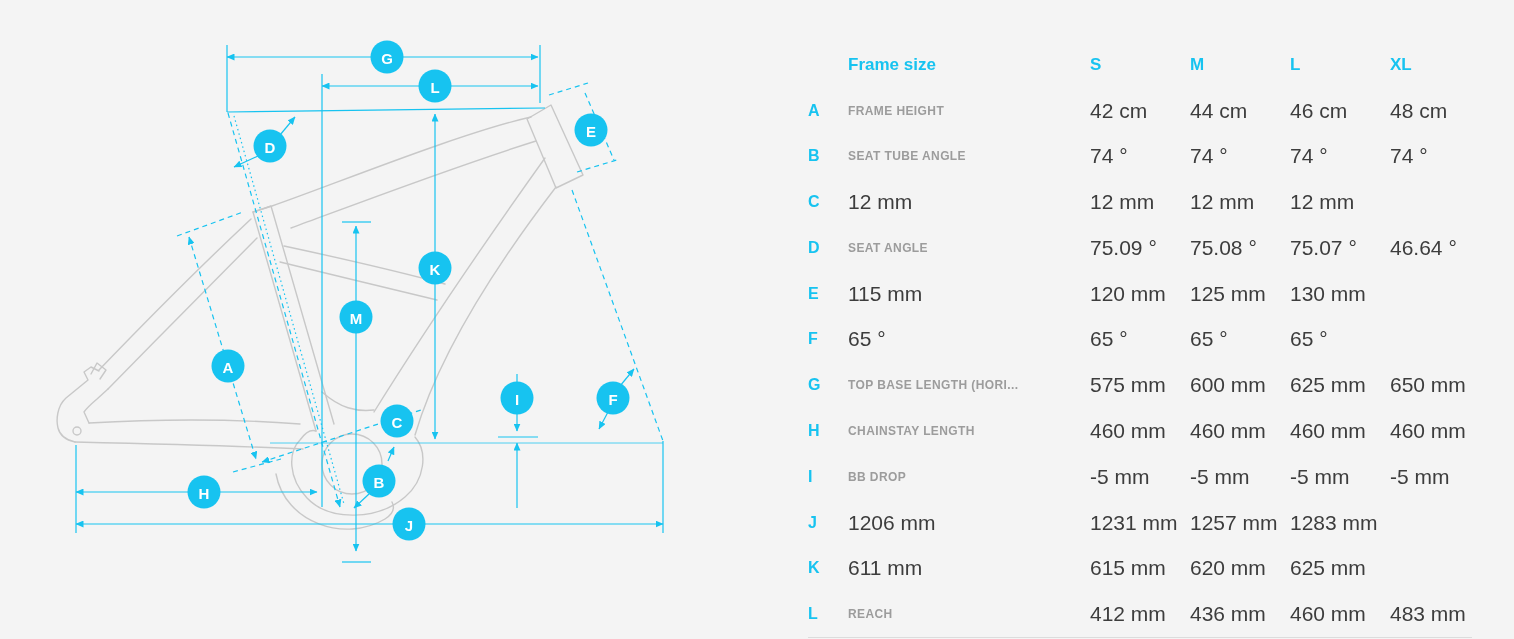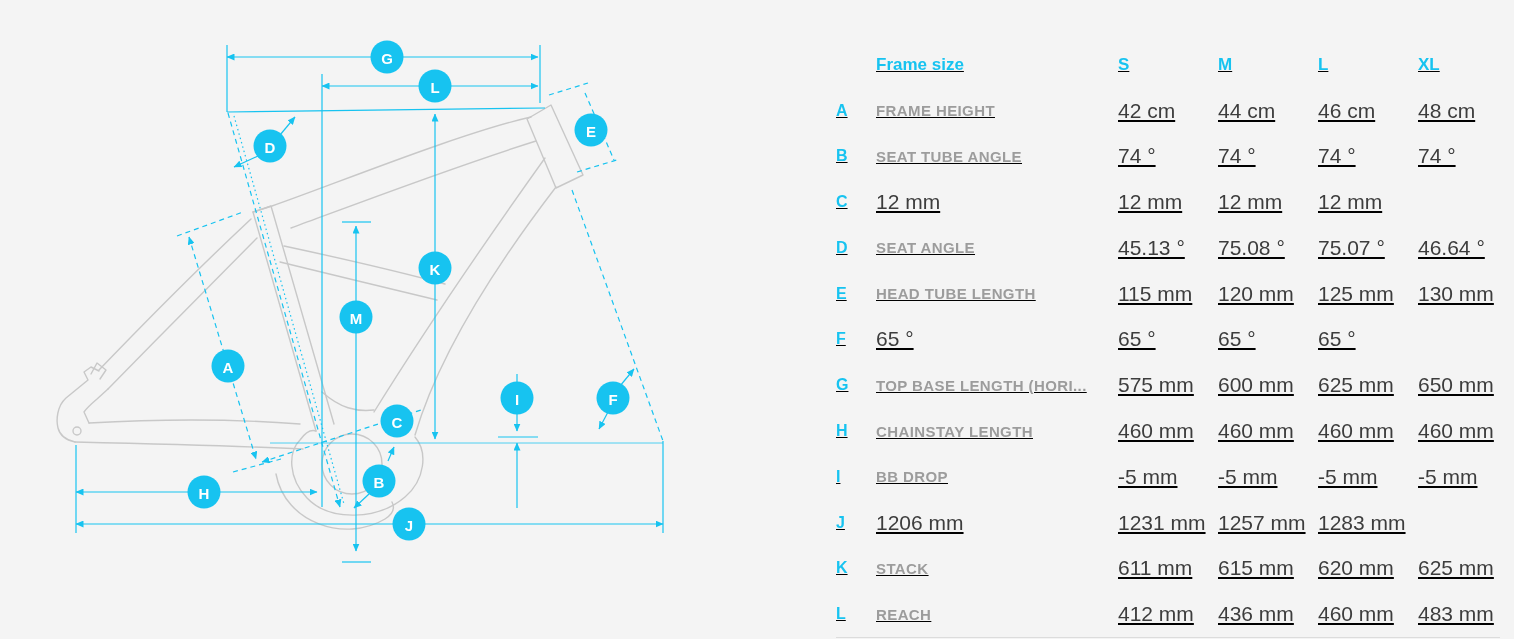--- a/index.html
+++ b/index.html
@@ -17,27 +17,27 @@
   }
   
   .diagram{position:absolute;left:0;top:0;width:820px;height:639px;}
   .frame-line{stroke:var(--frame);stroke-width:1.4;fill:none;stroke-linecap:round;stroke-linejoin:round;}
   .dim{stroke:var(--accent);stroke-width:1.2;fill:none;stroke-linecap:butt;}
   .dim.thin{stroke-width:1;opacity:.75;}
   .dashed{stroke-dasharray:5 4;}
   .dotted{stroke-dasharray:1.5 3;}
   .badge-letter{fill:#ffffff;font-family:"Liberation Sans",sans-serif;font-size:15px;font-weight:bold;text-anchor:middle;dominant-baseline:central;}
   
-  .geo-table{position:absolute;left:836px;top:42px;width:664px;border-bottom:1px solid var(--divider);text-decoration:underline;}
+  .geo-table{position:absolute;left:808px;top:42px;width:664px;border-bottom:1px solid var(--divider);}
   .trow{display:grid;grid-template-columns:40px 242px 100px 100px 100px 82px;height:45.77px;align-items:center;}
   .cell{white-space:nowrap;overflow:hidden;}
   .hlabel{color:var(--accent);font-weight:bold;font-size:17px;}
   .size-h{color:var(--accent);font-weight:bold;font-size:17px;}
   .letter{color:var(--accent);font-weight:bold;font-size:16px;}
-  .rname{color:var(--label_gray);font-weight:bold;font-size:15px;letter-spacing:.4px;}
+  .rname{color:var(--label_gray);font-weight:bold;font-size:12px;letter-spacing:.4px;}
   .rval{color:var(--value_dark);font-size:21px;}
 </style>
 </head>
 <body>
 
 <div class="stage">
 
   <svg id="geo" class="diagram" viewBox="0 0 820 639" width="820" height="639" xmlns="http://www.w3.org/2000/svg">
     <defs>
       <marker id="ar" viewBox="0 0 8 7" markerWidth="8" markerHeight="7" refX="7.5" refY="3.5" orient="auto-start-reverse" markerUnits="userSpaceOnUse">
@@ -218,28 +218,27 @@
       <div class="trow">
         <div class="cell letter">C</div>
         <div class="cell rval">12 mm</div>
         <div class="cell rval">12 mm</div>
         <div class="cell rval">12 mm</div>
         <div class="cell rval">12 mm</div>
       </div>
       <div class="trow">
         <div class="cell letter">D</div>
         <div class="cell rname">SEAT ANGLE</div>
-        <div class="cell rval">45.13 °</div>
+        <div class="cell rval">75.09 °</div>
         <div class="cell rval">75.08 °</div>
         <div class="cell rval">75.07 °</div>
         <div class="cell rval">46.64 °</div>
       </div>
       <div class="trow">
         <div class="cell letter">E</div>
-        <div class="cell rname">HEAD TUBE LENGTH</div>
         <div class="cell rval">115 mm</div>
         <div class="cell rval">120 mm</div>
         <div class="cell rval">125 mm</div>
         <div class="cell rval">130 mm</div>
       </div>
       <div class="trow">
         <div class="cell letter">F</div>
         <div class="cell rval">65 °</div>
         <div class="cell rval">65 °</div>
         <div class="cell rval">65 °</div>
@@ -271,21 +270,20 @@
       </div>
       <div class="trow">
         <div class="cell letter">J</div>
         <div class="cell rval">1206 mm</div>
         <div class="cell rval">1231 mm</div>
         <div class="cell rval">1257 mm</div>
         <div class="cell rval">1283 mm</div>
       </div>
       <div class="trow">
         <div class="cell letter">K</div>
-        <div class="cell rname">STACK</div>
         <div class="cell rval">611 mm</div>
         <div class="cell rval">615 mm</div>
         <div class="cell rval">620 mm</div>
         <div class="cell rval">625 mm</div>
       </div>
       <div class="trow">
         <div class="cell letter">L</div>
         <div class="cell rname">REACH</div>
         <div class="cell rval">412 mm</div>
         <div class="cell rval">436 mm</div>

